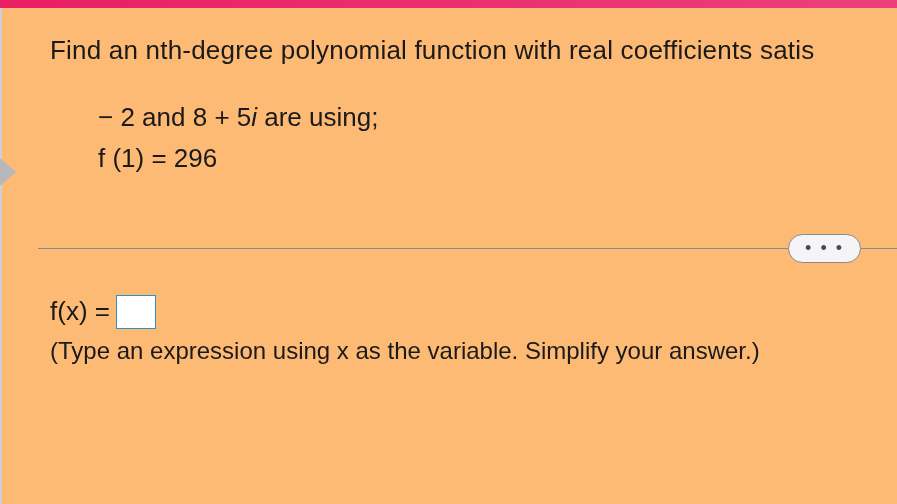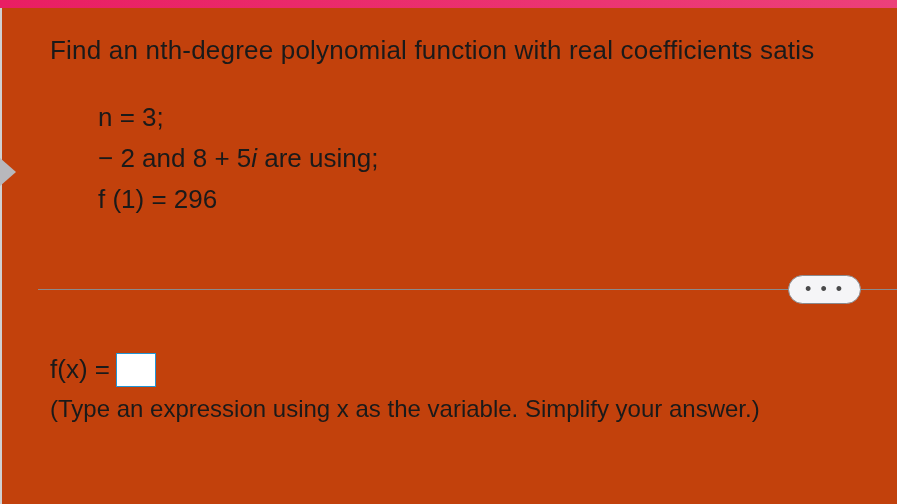--- a/index.html
+++ b/index.html
@@ -14,21 +14,21 @@
       font-family: Arial, Helvetica, sans-serif;
       overflow: hidden;
       position: relative;
     }
     .top-bar {
       width: 100%;
       height: 8px;
       background: linear-gradient(to right, #e91e63, #ec407a);
     }
     .content-area {
-      background: #c2410c;
+      background: #fdba74;
       padding: 24px 0 0 48px;
       height: calc(100% - 8px);
       position: relative;
       border-left: 2px solid #d0d0d2;
     }
     .question-text {
       font-size: 26px;
       color: #1a1a1a;
       line-height: 1.45;
       margin-bottom: 28px;
@@ -64,21 +64,21 @@
       background: #f5f5f7;
       border: 1.5px solid #8a8a8e;
       border-radius: 18px;
       padding: 3px 16px;
       font-size: 18px;
       color: #4a4a4a;
       letter-spacing: 2px;
       cursor: pointer;
     }
     .answer-section {
-      margin-top: 63px;
+      margin-top: 46px;
       font-size: 26px;
       color: #1a1a1a;
     }
     .answer-line {
       display: flex;
       align-items: center;
       gap: 6px;
       margin-bottom: 8px;
     }
     .answer-box {
@@ -111,21 +111,20 @@
 
 <div class="content-area">
 
   <div class="left-triangle"></div>
 
   <div class="question-text">
     <span>Find an nth-degree polynomial function with real coefficients satis</span><br>
   </div>
 
   <div class="given-block">
-    <div class="given-line">n = 3;</div>
     <div class="given-line">
       <span> − 2 and 8 + 5</span><span class="italic-i">i</span><span> are using;</span>
     </div>
     <div class="given-line">f (1) = 296</div>
   </div>
 
   <div class="divider-wrap">
     <hr class="divider-line">
     <div class="ellipsis-pill">
       <span>• • •</span>

